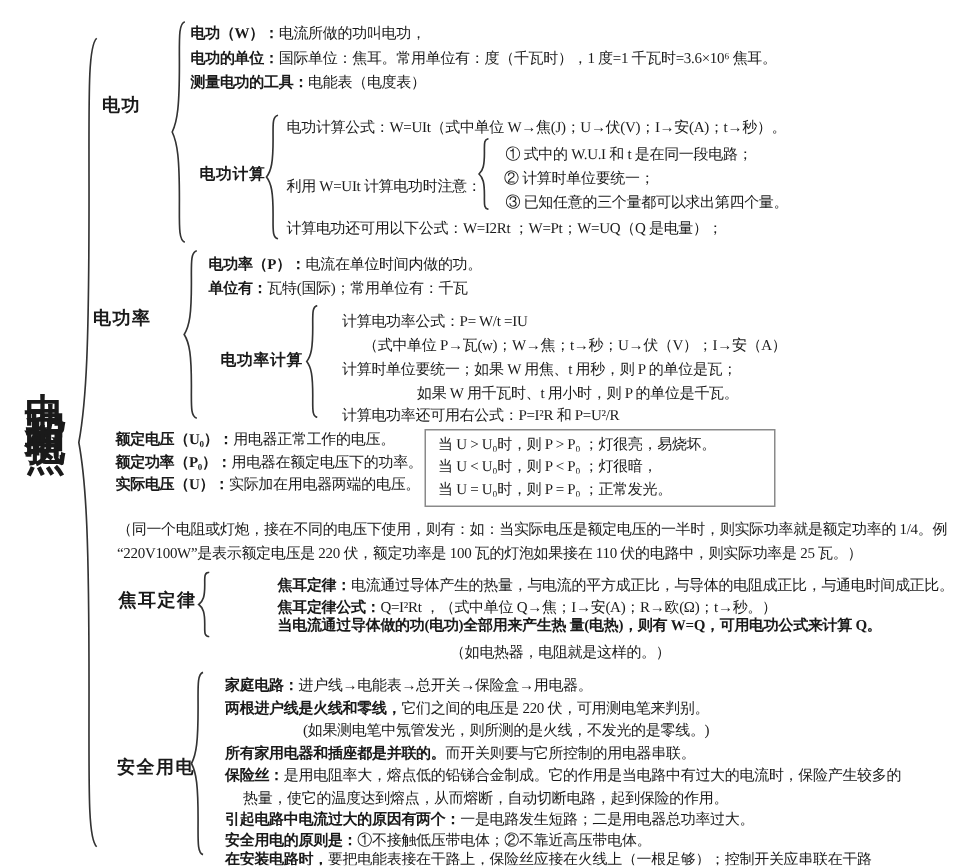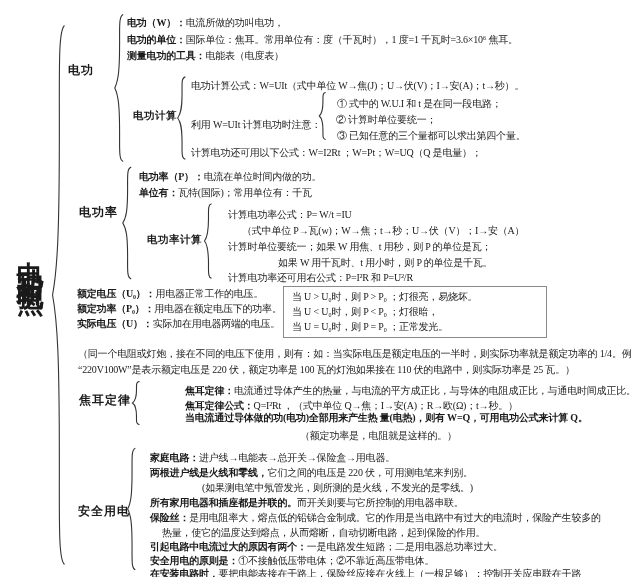--- a/index.html
+++ b/index.html
@@ -7,21 +7,21 @@
     font-family:"Liberation Serif","DejaVu Serif",serif;color:#1a1a1a;}
   .line{position:absolute;white-space:nowrap;font-size:10px;letter-spacing:-0.2px;line-height:13px;}
   .line b{font-weight:bold;}
   .label{position:absolute;white-space:nowrap;font-weight:bold;}
   .label.lg{font-size:12px;letter-spacing:1px;}
   .label.sm{font-size:10.5px;letter-spacing:0.5px;}
   .vtitle{position:absolute;left:15px;top:240px;writing-mode:vertical-rl;text-orientation:upright;
     font-weight:bold;font-size:27px;letter-spacing:7px;line-height:30px;}
   .brace{position:absolute;}
   .brace svg{display:block;width:100%;height:100%;}
-  .box{position:absolute;left:283px;top:286px;width:264px;height:52px;border:1px solid #8a8a8a;
+  .box{position:absolute;left:283px;top:286px;width:234px;height:52px;border:1px solid #8a8a8a;
     box-sizing:border-box;padding:3px 0 0 8px;}
   .box .bline{position:static;display:block;margin-bottom:2px;}
 </style>
 </head>
 <body>
 
 <div class="canvas">
 
   <div class="vtitle">电功和电热</div>
 
@@ -72,21 +72,21 @@
   <div class="line" style="left:127px;top:49px;"><b>测量电功的工具：</b><span>电能表（电度表）</span></div>
 
   <div class="label sm" style="left:133px;top:109px;">电功计算</div>
   <div class="line" style="left:191px;top:79px;">电功计算公式：W=UIt（式中单位 W→焦(J)；U→伏(V)；I→安(A)；t→秒）。</div>
   <div class="line" style="left:191px;top:118px;">利用 W=UIt 计算电功时注意：</div>
   <div class="line" style="left:337px;top:97px;">① 式中的 W.U.I 和 t 是在同一段电路；</div>
   <div class="line" style="left:336px;top:113px;">② 计算时单位要统一；</div>
   <div class="line" style="left:337px;top:129px;">③ 已知任意的三个量都可以求出第四个量。</div>
   <div class="line" style="left:191px;top:146px;">计算电功还可用以下公式：W=I2Rt ；W=Pt；W=UQ（Q 是电量）；</div>
 
-  <div class="label lg" style="left:79px;top:204px;">电功率</div>
+  <div class="label lg" style="left:62px;top:204px;">电功率</div>
   <div class="line" style="left:139px;top:170px;"><b>电功率（P）：</b><span>电流在单位时间内做的功。</span></div>
   <div class="line" style="left:139px;top:186px;"><b>单位有：</b><span>瓦特(国际)；常用单位有：千瓦</span></div>
 
   <div class="label sm" style="left:147px;top:233px;">电功率计算</div>
   <div class="line" style="left:228px;top:208px;">计算电功率公式：P= W/t =IU</div>
   <div class="line" style="left:242px;top:224px;">（式中单位 P→瓦(w)；W→焦；t→秒；U→伏（V）；I→安（A）</div>
   <div class="line" style="left:228px;top:240px;">计算时单位要统一；如果 W 用焦、t 用秒，则 P 的单位是瓦；</div>
   <div class="line" style="left:278px;top:256px;">如果 W 用千瓦时、t 用小时，则 P 的单位是千瓦。</div>
   <div class="line" style="left:228px;top:271px;">计算电功率还可用右公式：P=I²R 和 P=U²/R</div>
 
@@ -100,21 +100,21 @@
     <span class="line bline">当 U = U₀时，则 P = P₀ ；正常发光。</span>
   </div>
 
   <div class="line" style="left:78px;top:347px;">（同一个电阻或灯炮，接在不同的电压下使用，则有：如：当实际电压是额定电压的一半时，则实际功率就是额定功率的 1/4。例</div>
   <div class="line" style="left:78px;top:363px;">“220V100W”是表示额定电压是 220 伏，额定功率是 100 瓦的灯泡如果接在 110 伏的电路中，则实际功率是 25 瓦。）</div>
 
   <div class="label lg" style="left:79px;top:392px;">焦耳定律</div>
   <div class="line" style="left:185px;top:384px;"><b>焦耳定律：</b><span>电流通过导体产生的热量，与电流的平方成正比，与导体的电阻成正比，与通电时间成正比。</span></div>
   <div class="line" style="left:185px;top:399px;"><b>焦耳定律公式：</b><span>Q=I²Rt ，（式中单位 Q→焦；I→安(A)；R→欧(Ω)；t→秒。）</span></div>
   <div class="line" style="left:185px;top:411px;"><b>当电流通过导体做的功(电功)全部用来产生热 量(电热)，则有 W=Q，可用电功公式来计算 Q。</b><span></span></div>
-  <div class="line" style="left:300px;top:429px;"><b></b><span>（额定功率是，电阻就是这样的。）</span></div>
+  <div class="line" style="left:300px;top:429px;"><b></b><span>（如电热器，电阻就是这样的。）</span></div>
 
   <div class="label lg" style="left:78px;top:503px;">安全用电</div>
   <div class="line" style="left:150px;top:451px;"><b>家庭电路：</b><span>进户线→电能表→总开关→保险盒→用电器。</span></div>
   <div class="line" style="left:150px;top:466px;"><b>两根进户线是火线和零线，</b><span>它们之间的电压是 220 伏，可用测电笔来判别。</span></div>
   <div class="line" style="left:202px;top:481px;"><b></b><span>(如果测电笔中氖管发光，则所测的是火线，不发光的是零线。)</span></div>
   <div class="line" style="left:150px;top:496px;"><b>所有家用电器和插座都是并联的。</b><span>而开关则要与它所控制的用电器串联。</span></div>
   <div class="line" style="left:150px;top:511px;"><b>保险丝：</b><span>是用电阻率大，熔点低的铅锑合金制成。它的作用是当电路中有过大的电流时，保险产生较多的</span></div>
   <div class="line" style="left:162px;top:526px;"><b></b><span>热量，使它的温度达到熔点，从而熔断，自动切断电路，起到保险的作用。</span></div>
   <div class="line" style="left:150px;top:540px;"><b>引起电路中电流过大的原因有两个：</b><span>一是电路发生短路；二是用电器总功率过大。</span></div>
   <div class="line" style="left:150px;top:554px;text-align:center;"><b>安全用电的原则是：</b><span>①不接触低压带电体；②不靠近高压带电体。</span></div>

